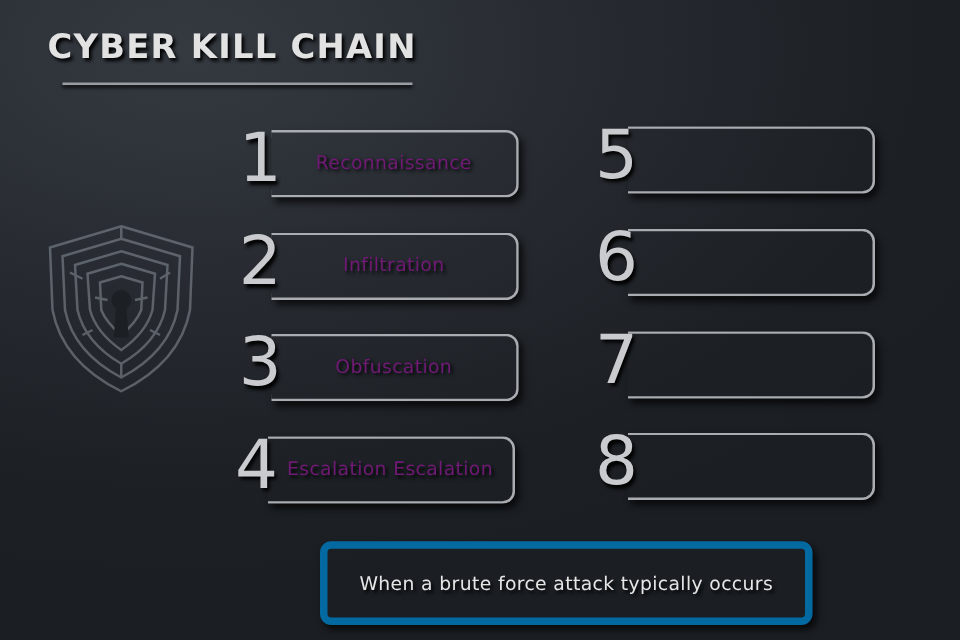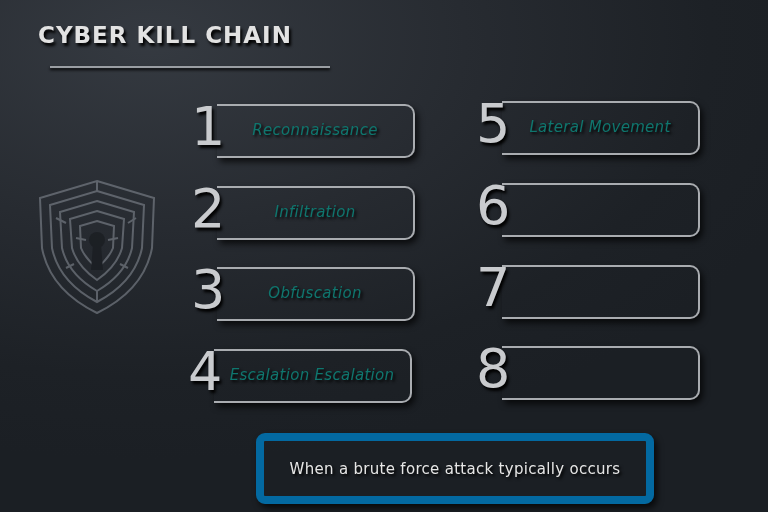--- a/index.html
+++ b/index.html
@@ -5,21 +5,21 @@
   html, body { margin:0; padding:0; }
   body {
     width:768px; height:512px; overflow:hidden; position:relative;
     background: radial-gradient(ellipse 700px 420px at 150px 40px, #353a41 0%, #272b31 45%, #1d2126 80%, #1b1f24 100%);
     font-family: "DejaVu Sans", "Liberation Sans", sans-serif;
     color:#e6e6e6;
   }
   .title {
     position:absolute; left:38px; top:22px;
     font-family: "DejaVu Sans", sans-serif; font-weight:bold;
-    font-size:23px; letter-spacing:1px; color:#e2e2e2;
+    font-size:27px; letter-spacing:1px; color:#e2e2e2;
     text-shadow: 2px 3px 3px #000;
   }
   .title-rule {
     position:absolute; left:50px; top:66px; width:280px; height:2px;
     background:#9a9ea3; box-shadow: 0 2px 3px #000;
   }
   .shield {
     position:absolute; left:36px; top:178px; width:122px; height:138px; opacity:0.55;
   }
   .step {
@@ -34,26 +34,26 @@
     position:absolute; left:26px; top:0; width:196px; height:50px;
     border:2px solid #a9acb0; border-left:none; border-radius:0 10px 10px 0;
     box-shadow: 3px 4px 6px rgba(0,0,0,0.7);
   }
   .step .box::before {
     content:""; position:absolute; left:0; top:-2px; width:0; height:0;
   }
   .step .label {
     position:absolute; left:26px; top:0; width:196px; height:52px;
     display:flex; align-items:center; justify-content:center;
-    font-style:italic; font-size:15px; color:#0f766e;
+    font-size:15px; color:#701a75;
     text-shadow: 2px 2px 3px #000; letter-spacing:0.3px;
   }
   .footer {
     position:absolute; left:256px; top:433px; width:382px; height:55px;
-    border:8px solid #0369a1; border-radius:9px;
+    border:6px solid #0369a1; border-radius:9px;
     box-shadow: 3px 4px 6px rgba(0,0,0,0.7);
     display:flex; align-items:center; justify-content:center;
     font-size:15px; color:#e6e6e6; text-shadow: 2px 2px 3px #000; letter-spacing:0.3px;
   }
 </style>
 </head>
 <body>
 
 <div class="title">CYBER KILL CHAIN</div>
 <div class="title-rule"></div>
@@ -88,21 +88,20 @@
 </div>
 <div class="step" style="left:188px; top:349px;">
   <div class="box"></div>
   <div class="num">4</div>
   <div class="label">Escalation Escalation</div>
 </div>
 
 <div class="step" style="left:476px; top:101px;">
   <div class="box"></div>
   <div class="num">5</div>
-  <div class="label">Lateral Movement</div>
 </div>
 <div class="step" style="left:476px; top:183px;">
   <div class="box"></div>
   <div class="num">6</div>
 </div>
 <div class="step" style="left:476px; top:265px;">
   <div class="box"></div>
   <div class="num">7</div>
 </div>
 <div class="step" style="left:476px; top:346px;">

